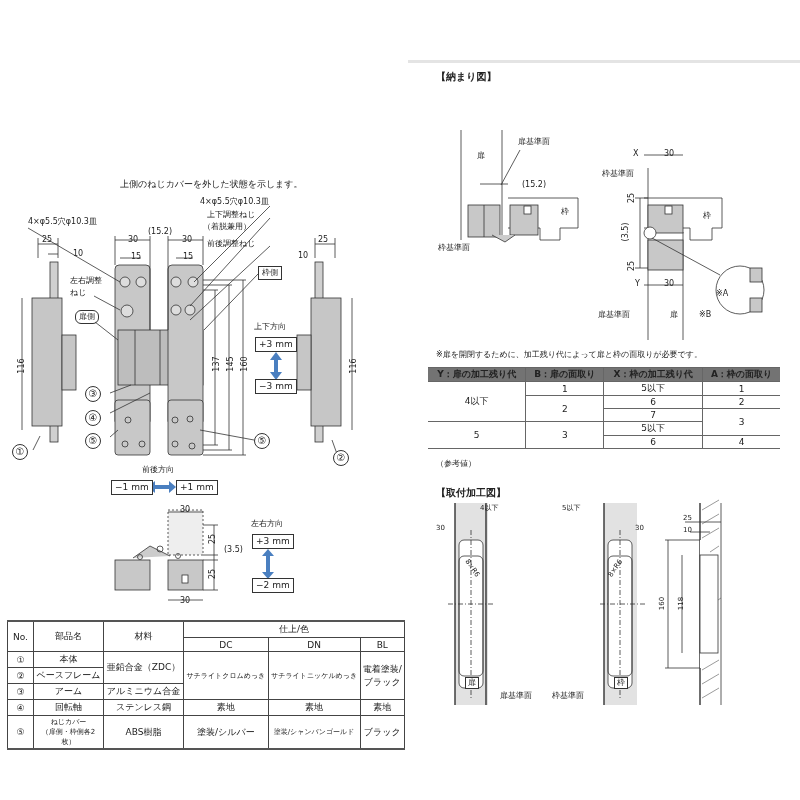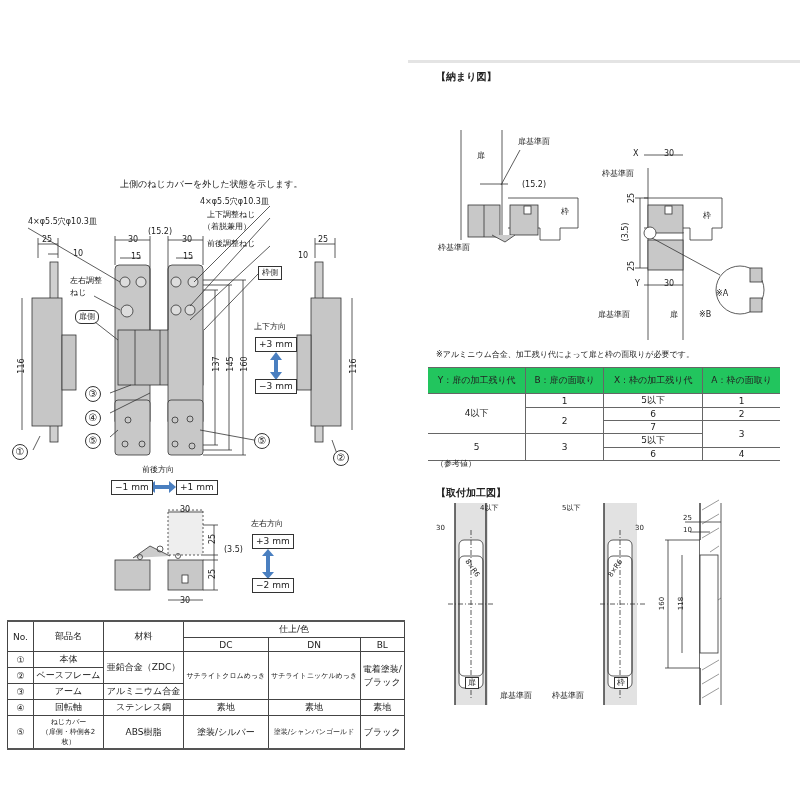--- a/index.html
+++ b/index.html
@@ -17,21 +17,21 @@
 
   
   table { border-collapse: collapse; position: absolute; }
   .parts { left: 7px; top: 620px; width: 398px; font-size: 9px; }
   .parts th, .parts td { border: 1px solid #444; text-align: center; padding: 1px 2px; font-weight: normal; height: 14px; }
   .parts th { background: #fff; }
   .parts .tiny { font-size: 7px; }
   .parts { border-top: 2px solid #555; border-bottom: 2px solid #555; }
 
   .clear { left: 428px; top: 367px; width: 352px; font-size: 9px; }
-  .clear th { background: #22c55e; border: 1px solid #666; padding: 6px 2px; font-weight: normal; height: 14px; }
+  .clear th { background: #737373; border: 1px solid #666; padding: 0 2px; font-weight: bold; height: 14px; }
   .clear td { border: 1px solid #666; text-align: center; padding: 0 2px; height: 13px; }
   .clear { border-left: hidden; border-right: hidden; }
 </style>
 </head>
 <body>
 
 <div class="frame-top-line"></div>
 
 <div>
   <span class="t" style="left:120px;top:180px;font-size:9px;">上側のねじカバーを外した状態を示します。</span>
@@ -293,21 +293,21 @@
 <span class="t t-sm" style="left:617px;top:228px;transform:rotate(-90deg);">(3.5)</span>
 <span class="t t-sm" style="left:627px;top:262px;transform:rotate(-90deg);">25</span>
 <span class="t t-sm" style="left:703px;top:212px;">枠</span>
 <span class="t t-sm" style="left:635px;top:280px;">Y</span>
 <span class="t t-sm" style="left:664px;top:280px;">30</span>
 <span class="t t-sm" style="left:598px;top:311px;">扉基準面</span>
 <span class="t t-sm" style="left:670px;top:311px;">扉</span>
 <span class="t t-sm" style="left:716px;top:290px;">※A</span>
 <span class="t t-sm" style="left:699px;top:311px;">※B</span>
 
-<span class="t t-sm" style="left:436px;top:351px;">※アルミニウム合金、加工残り代によって扉と枠の面取りが必要です。</span>
+<span class="t t-sm" style="left:436px;top:351px;">※扉を開閉するために、加工残り代によって扉と枠の面取りが必要です。</span>
 
 <table class="clear">
   <tbody>
       <tr>
     <th>Y：扉の加工残り代</th>
     <th>B：扉の面取り</th>
     <th>X：枠の加工残り代</th>
     <th>A：枠の面取り</th>
   </tr>
   <tr>

